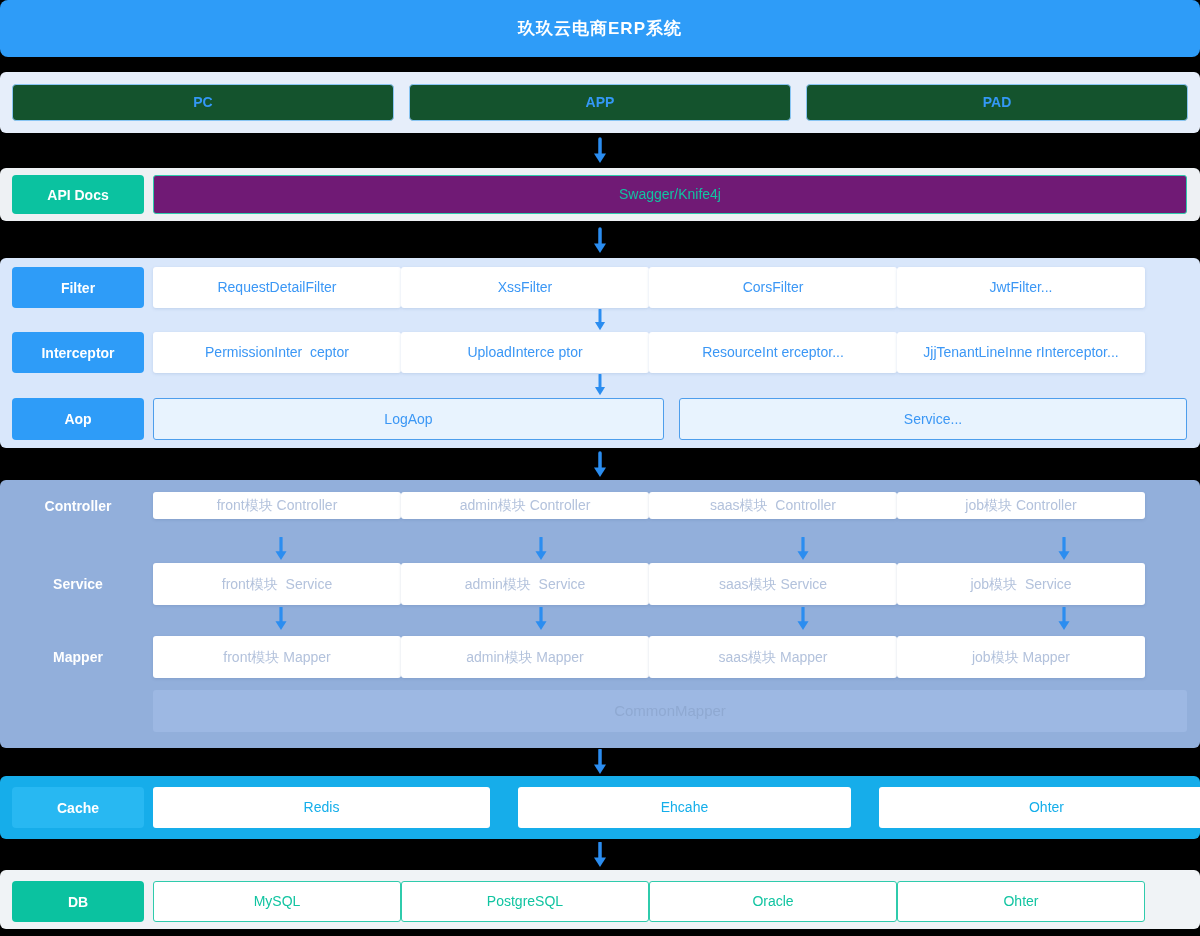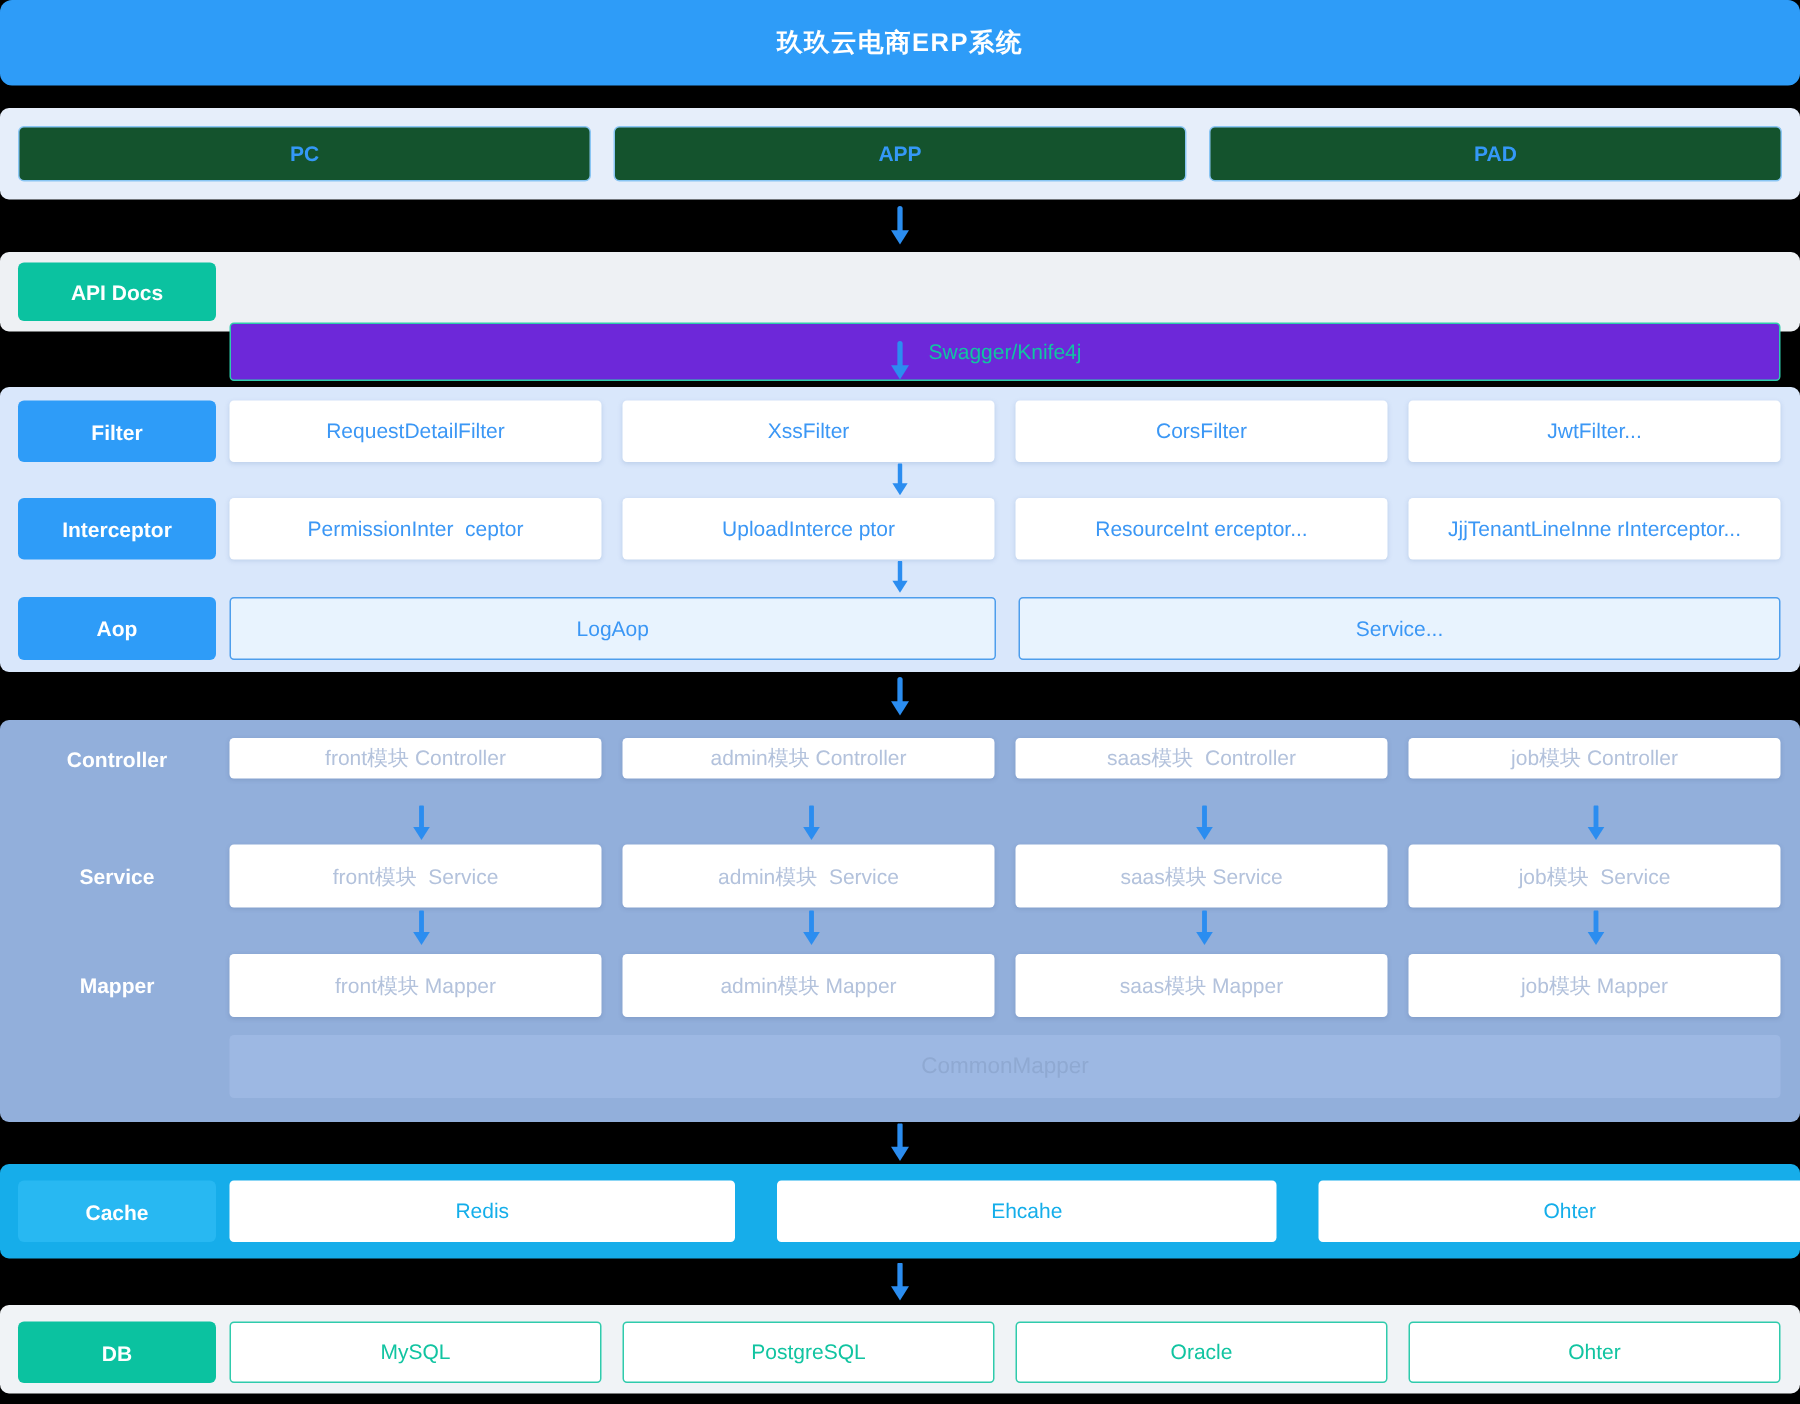--- a/index.html
+++ b/index.html
@@ -17,30 +17,30 @@
   .terminals{top:72px;height:61px;background:#E6EEFA;display:flex;gap:15px;padding:12px;}
   .tbox{flex:1;background:#14532d;border:1px solid #89C5F3;border-radius:4px;
         display:flex;align-items:center;justify-content:center;
         color:#3498F6;font-weight:bold;font-size:14px;}
 
   
   .lrow{position:absolute;left:0;right:0;}
   .side-btn{position:absolute;left:12px;top:0;height:100%;width:132px;border-radius:4px;
         display:flex;align-items:center;justify-content:center;
         color:#fff;font-weight:bold;font-size:14px;box-sizing:border-box;}
-  .boxes{position:absolute;left:153px;top:0;height:100%;display:flex;gap:14px;}
+  .boxes{position:absolute;left:153px;top:0;height:100%;display:flex;}
   .bl{white-space:pre-wrap;line-height:1.35;text-align:center;padding:0 8px;}
 
   
   .api{top:168px;height:53px;background:#EEF1F4;}
   .api-row{top:7px;height:39px;}
   .api .side-btn{background:var(--green,#0BC2A0);}
-  .api-box{position:absolute;left:153px;top:0;height:100%;width:1034px;background:#6d28d9;
+  .api-box{position:absolute;left:153px;top:0;height:100%;width:1034px;background:#701a75;
         border:1px solid #2FCBAC;border-radius:3px;box-sizing:border-box;
-        display:flex;align-items:center;justify-content:center;color:#11C4A1;font-size:14px;margin-top:40px;}
+        display:flex;align-items:center;justify-content:center;color:#11C4A1;font-size:14px;}
 
   
   .middleware{top:258px;height:190px;background:#D9E7FB;}
   .middleware .side-btn{background:var(--primary-blue,#2E9CF8);}
   .wbox{width:248px;height:100%;background:#fff;border-radius:3px;box-sizing:border-box;
         display:flex;align-items:center;justify-content:center;color:#3B97F5;font-size:14px;
         box-shadow:0 1px 3px rgba(110,145,190,.25);}
   .aopbox{background:#E8F3FE;border:1px solid #4E9EEC;box-shadow:none;}
   .aopbox.w1{width:511px;} .aopbox.w2{width:508px;}
 

